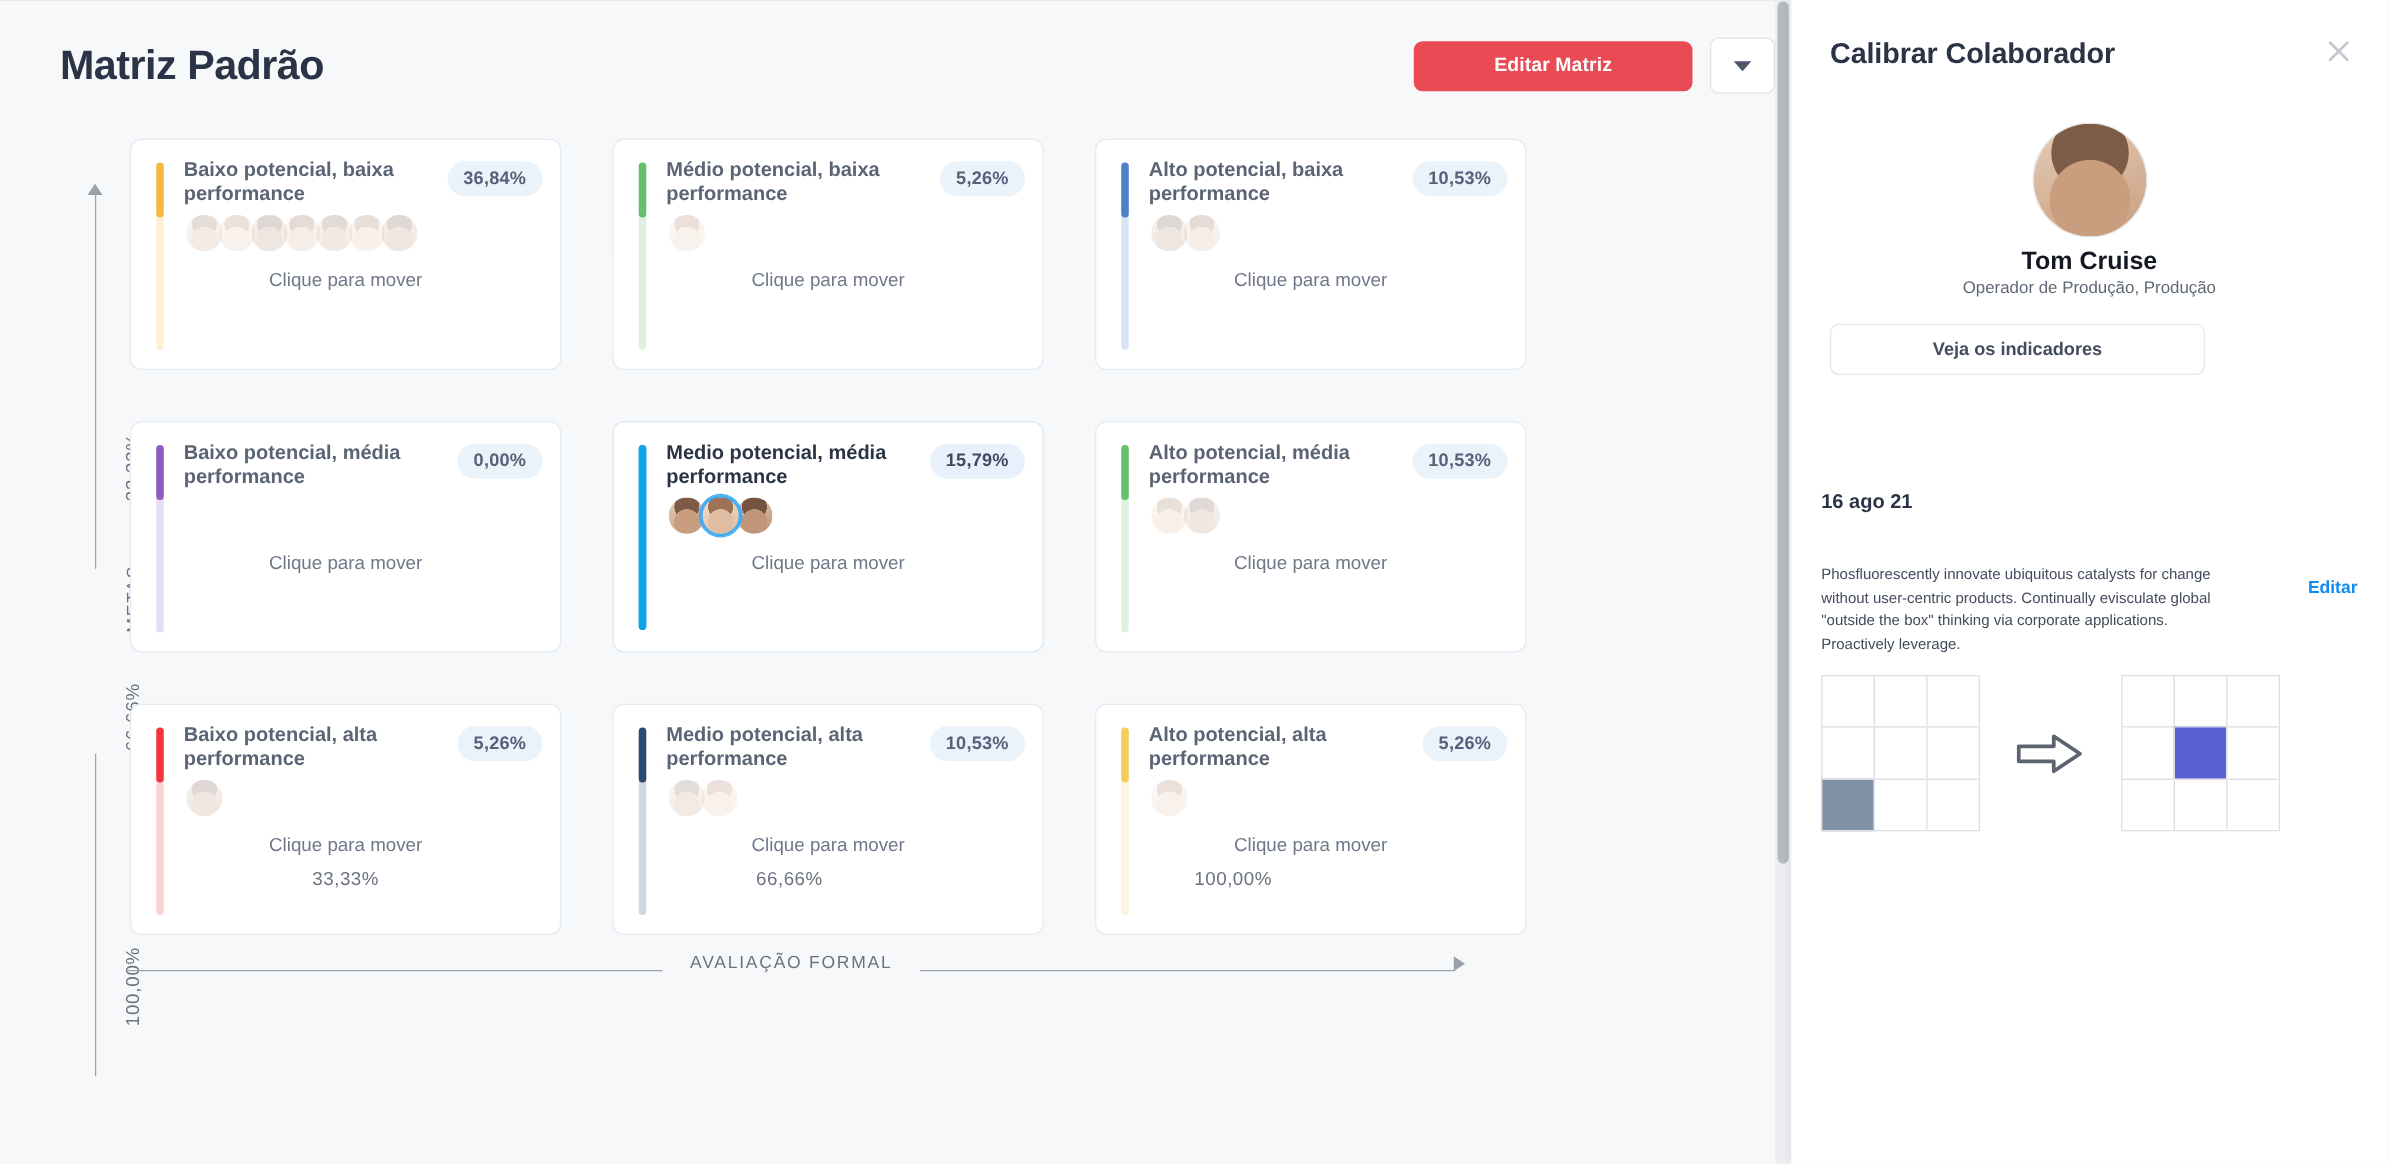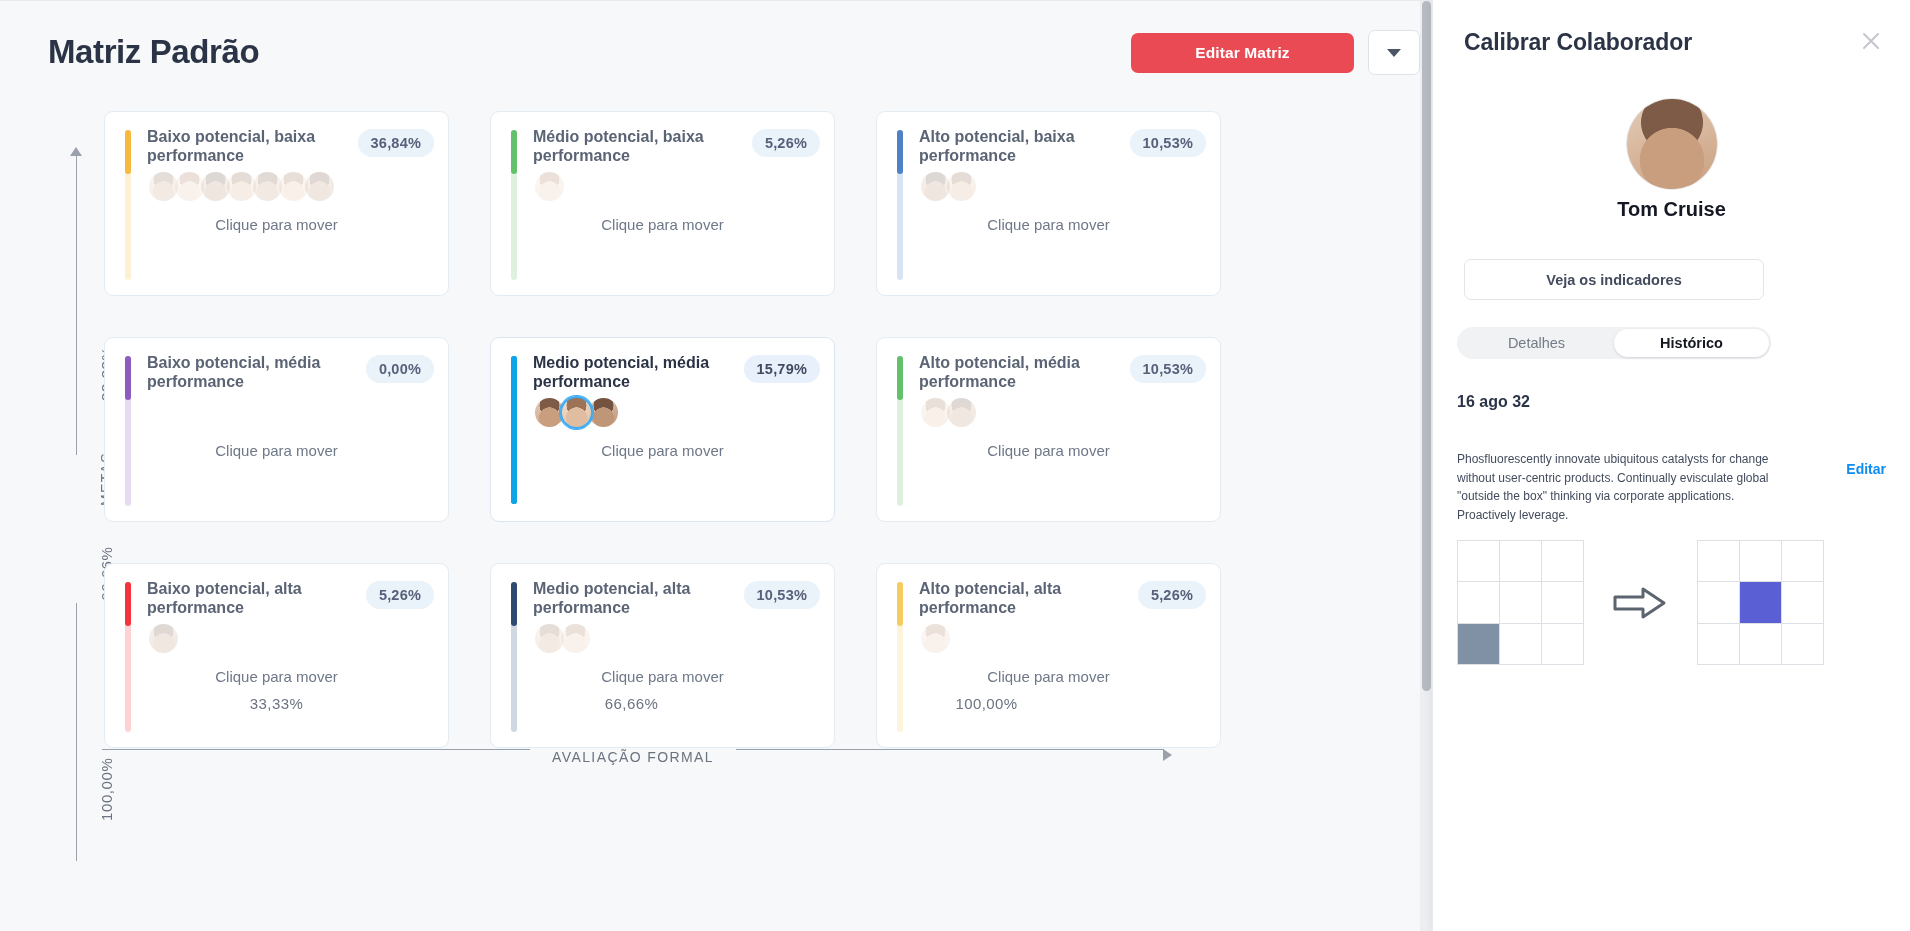--- a/index.html
+++ b/index.html
@@ -158,21 +158,21 @@
   
   .x-ticks {
     position: absolute; left: 68px; top: 694px;
     width: 1068px;
     display: grid; grid-template-columns: repeat(3, 345px); column-gap: 10px;
   }
   .x-ticks span { text-align: center; font-size: 15px; color: #6b7280; letter-spacing: .4px; }
 
   .x-axis {
     position: absolute; left: 66px; top: 748px; width: 1070px; height: 28px;
-    display: flex; align-items: flex-start;
+    display: flex; align-items: flex-end;
   }
   .x-line { height: 1px; background: #9aa1ab; flex: 1; }
   .x-axis-label {
     font-size: 14px; letter-spacing: 1.4px; color: #6b7280;
     padding: 0 22px; white-space: nowrap;
   }
   .x-arrow {
     width: 0; height: 0; margin-left: -1px;
     border-top: 6px solid transparent; border-bottom: 6px solid transparent;
     border-left: 9px solid #9aa1ab;
@@ -426,28 +426,25 @@
     <div class="close-btn">
       <svg width="22" height="22" viewBox="0 0 22 22">
         <path d="M4 4 L18 18 M18 4 L4 18" stroke="#c3c7cd" stroke-width="2" stroke-linecap="round" fill="none"></path>
       </svg>
     </div>
 
     <div class="profile-avatar">
       <div class="ph" id="panel-avatar" style="background-image: radial-gradient(circle at 50% 68%, rgb(201, 158, 127) 0px, rgb(201, 158, 127) 42%, transparent 43%), radial-gradient(circle at 50% 26%, rgb(125, 91, 70) 0px, rgb(125, 91, 70) 38%, transparent 39%), linear-gradient(160deg, rgb(228, 205, 184), rgb(201, 158, 127));"></div>
     </div>
     <div class="profile-name">Tom Cruise</div>
+    <div class="profile-role">Operador de Produção, Produção</div>
     <button class="indicators-btn">Veja os indicadores</button>
 
-    <div class="tabs">
-      <div class="tab">Detalhes</div>
-      <div class="tab active">Histórico</div>
-    </div>
-
-    <div class="hist-date">16 ago 32</div>
+
+    <div class="hist-date">16 ago 21</div>
     <div class="edit-link">Editar</div>
     <div class="hist-text">Phosfluorescently innovate ubiquitous catalysts for change without user-centric products. Continually evisculate global "outside the box" thinking via corporate applications. Proactively leverage.</div>
 
     <div class="mini-grids">
       <div class="mini-grid" id="mini-from">
           <div></div>
           <div></div>
           <div></div>
           <div></div>
           <div></div>

